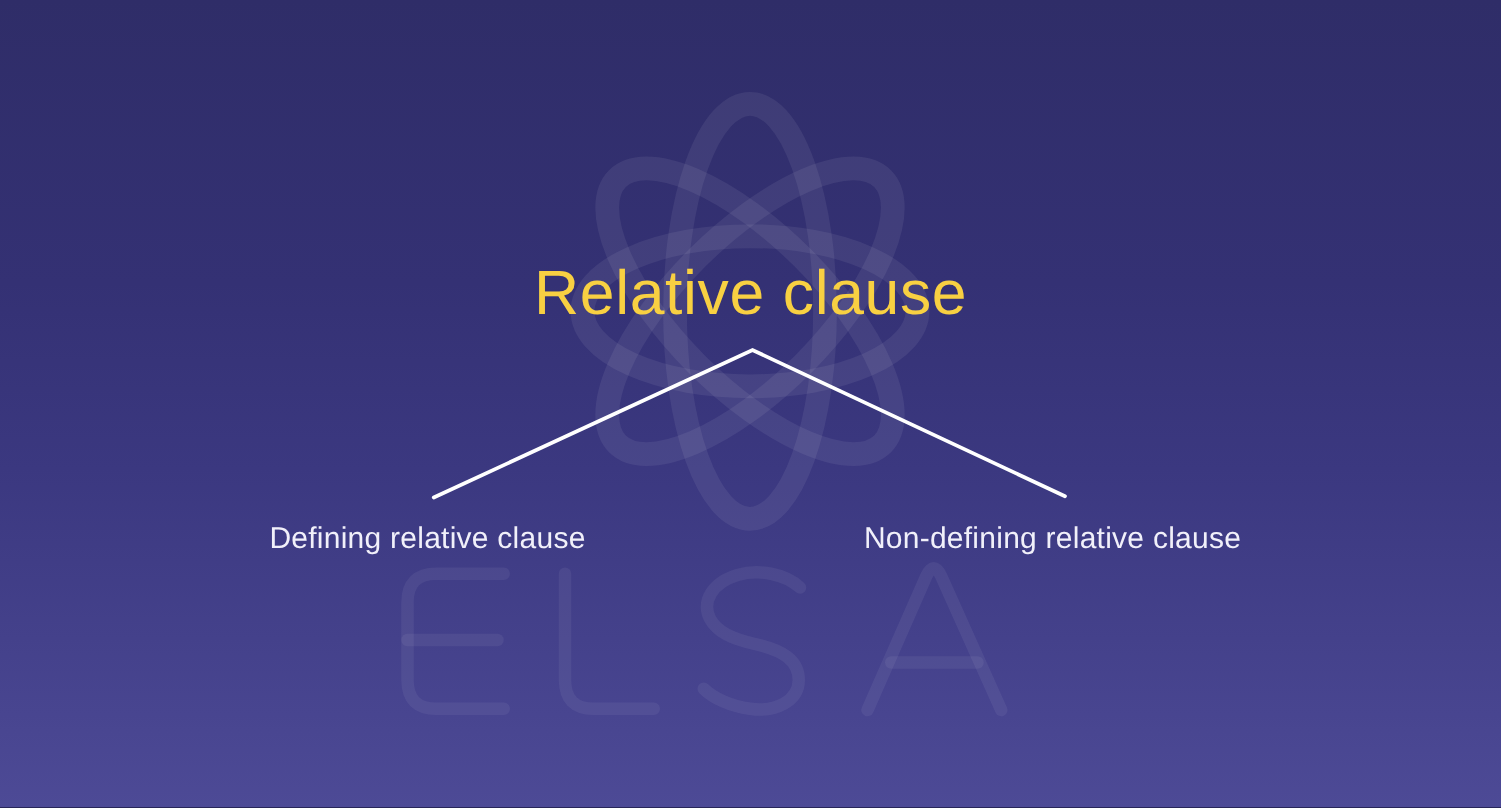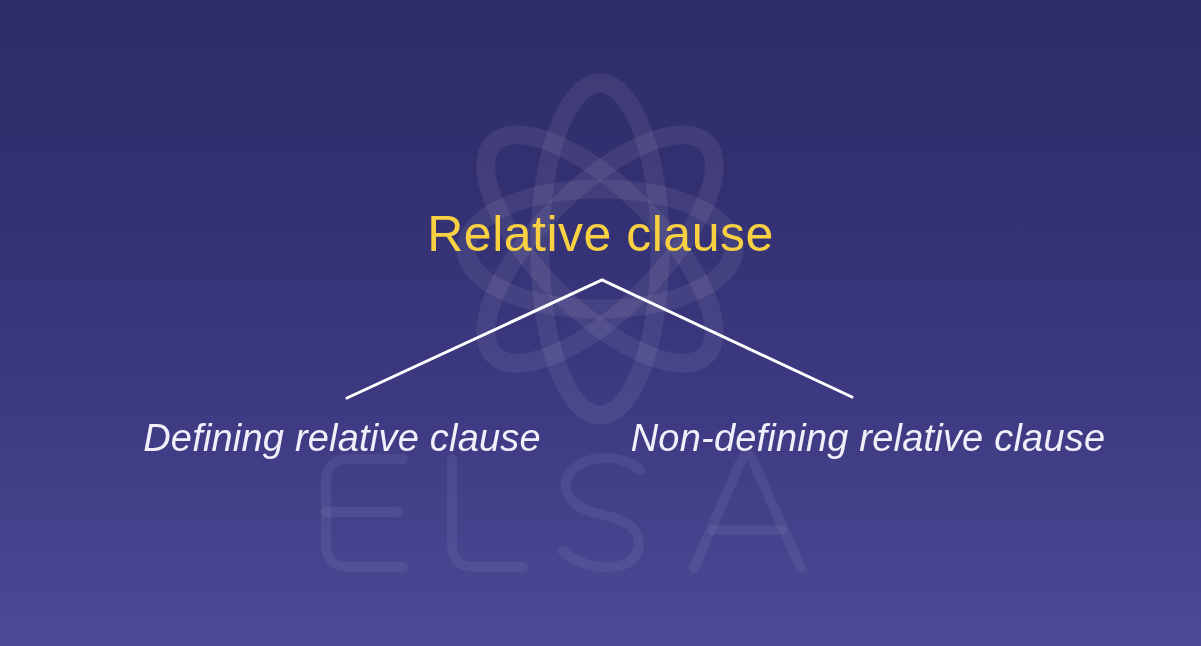--- a/index.html
+++ b/index.html
@@ -38,29 +38,28 @@
     letter-spacing: 0.5px;
     line-height: 1;
     color: #f8d042;
   }
 
   .branch-label {
     position: absolute;
     top: 417px;
     transform: translateX(-50%);
     white-space: nowrap;
-    font-size: 38px;
+    font-size: 24px;
     font-weight: 400;
     color: #f1f0fa;
     letter-spacing: 0.2px;
-    font-style: italic;
   }
 
   .branch-label.left  { left: 342px; }
-  .branch-label.right { left: 868px; }
+  .branch-label.right { left: 842px; }
 </style>
 </head>
 <body>
 
 <div class="stage">
 
   <svg class="watermark-layer" viewBox="0 0 1201 646">
     <title>ELSA</title>
 
     <g fill="none" stroke="rgba(255,255,255,0.07)" stroke-width="19">

